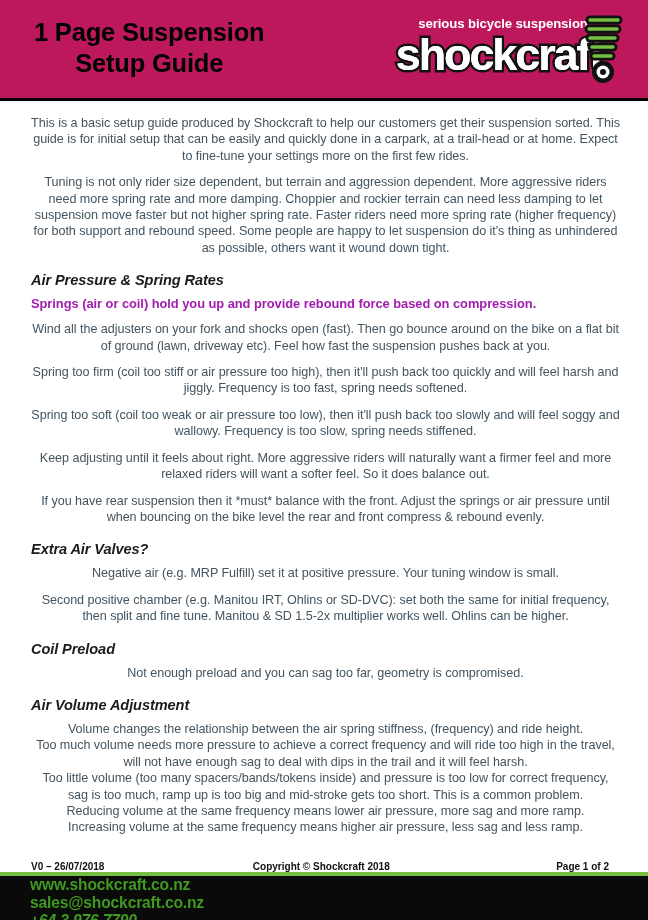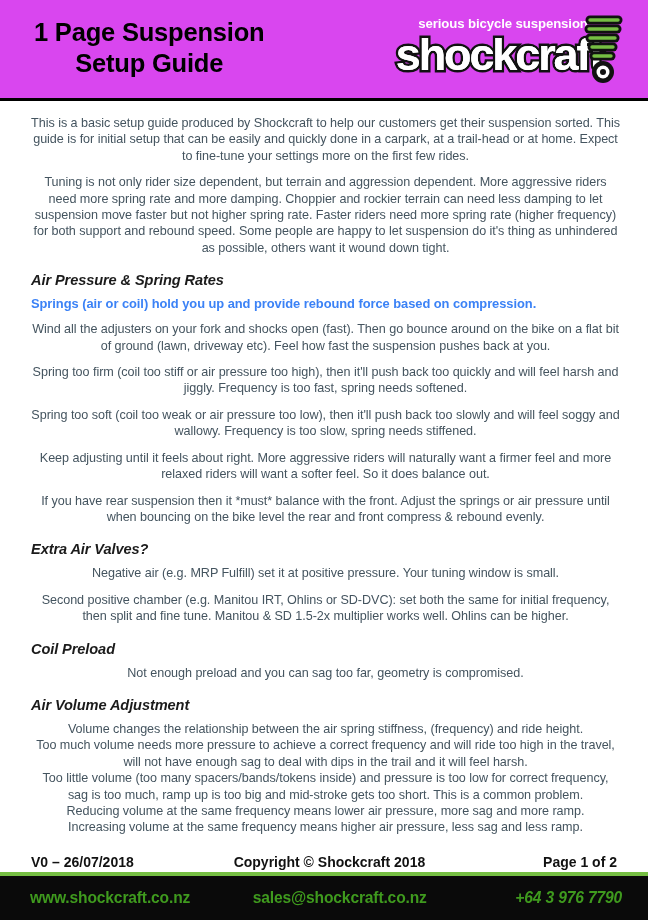--- a/index.html
+++ b/index.html
@@ -18,21 +18,21 @@
     width: 648px;
     height: 920px;
     background: #ffffff;
     box-sizing: border-box;
   }
 
   
   .header {
     position: relative;
     height: 101px;
-    background: #d946ef;
+    background: #be185d;
     border-bottom: 3px solid #000000;
     box-sizing: border-box;
     display: flex;
     align-items: center;
     justify-content: space-between;
     padding: 0 14px 0 30px;
   }
   .doc-title {
     color: #000000;
     font-weight: bold;
@@ -124,40 +124,40 @@
     font-size: 14.6px;
     font-style: italic;
     font-weight: bold;
     letter-spacing: -0.1px;
   }
   h2.section.first {
     margin-top: 16px;
   }
   p.lead-bold {
     margin: 0 0 9px 0;
-    color: #3b82f6;
+    color: #a21caf;
     font-size: 12.9px;
     font-weight: bold;
     line-height: 16px;
     letter-spacing: -0.05px;
   }
 
   
   .footer-meta {
     position: absolute;
     left: 0;
-    right: 0;
+    right: 8px;
     bottom: 48px;
     height: 18px;
     display: flex;
-    align-items: flex-start;
+    align-items: flex-end;
     padding: 0 31px;
     box-sizing: border-box;
     color: #111111;
-    font-size: 14px;
+    font-size: 10px;
     font-weight: bold;
   }
   .fm-left { flex: 0 0 auto; }
   .fm-center { flex: 1 1 auto; text-align: center; padding-right: 18px; }
   .fm-right { flex: 0 0 auto; }
 
   .footer-green-rule {
     position: absolute;
     left: 0;
     right: 0;
@@ -166,27 +166,28 @@
     background: #76bf43;
   }
   .footer-bar {
     position: absolute;
     left: 0;
     right: 0;
     bottom: 0;
     height: 44px;
     background: #0a0a0a;
     display: flex;
-    align-items: center;
+    align-items: flex-start;
     padding: 0 26px 0 30px;
     box-sizing: border-box;
     color: #3f9a1e;
     font-size: 15.6px;
     font-weight: bold;
     letter-spacing: -0.15px;
+    flex-direction: column;
   }
   .fb-left { flex: 0 0 auto; }
   .fb-center { flex: 1 1 auto; text-align: center; padding-right: 26px; }
   .fb-right { flex: 0 0 auto; font-style: italic; }
 </style>
 </head>
 <body>
 
 <div class="page">
 

